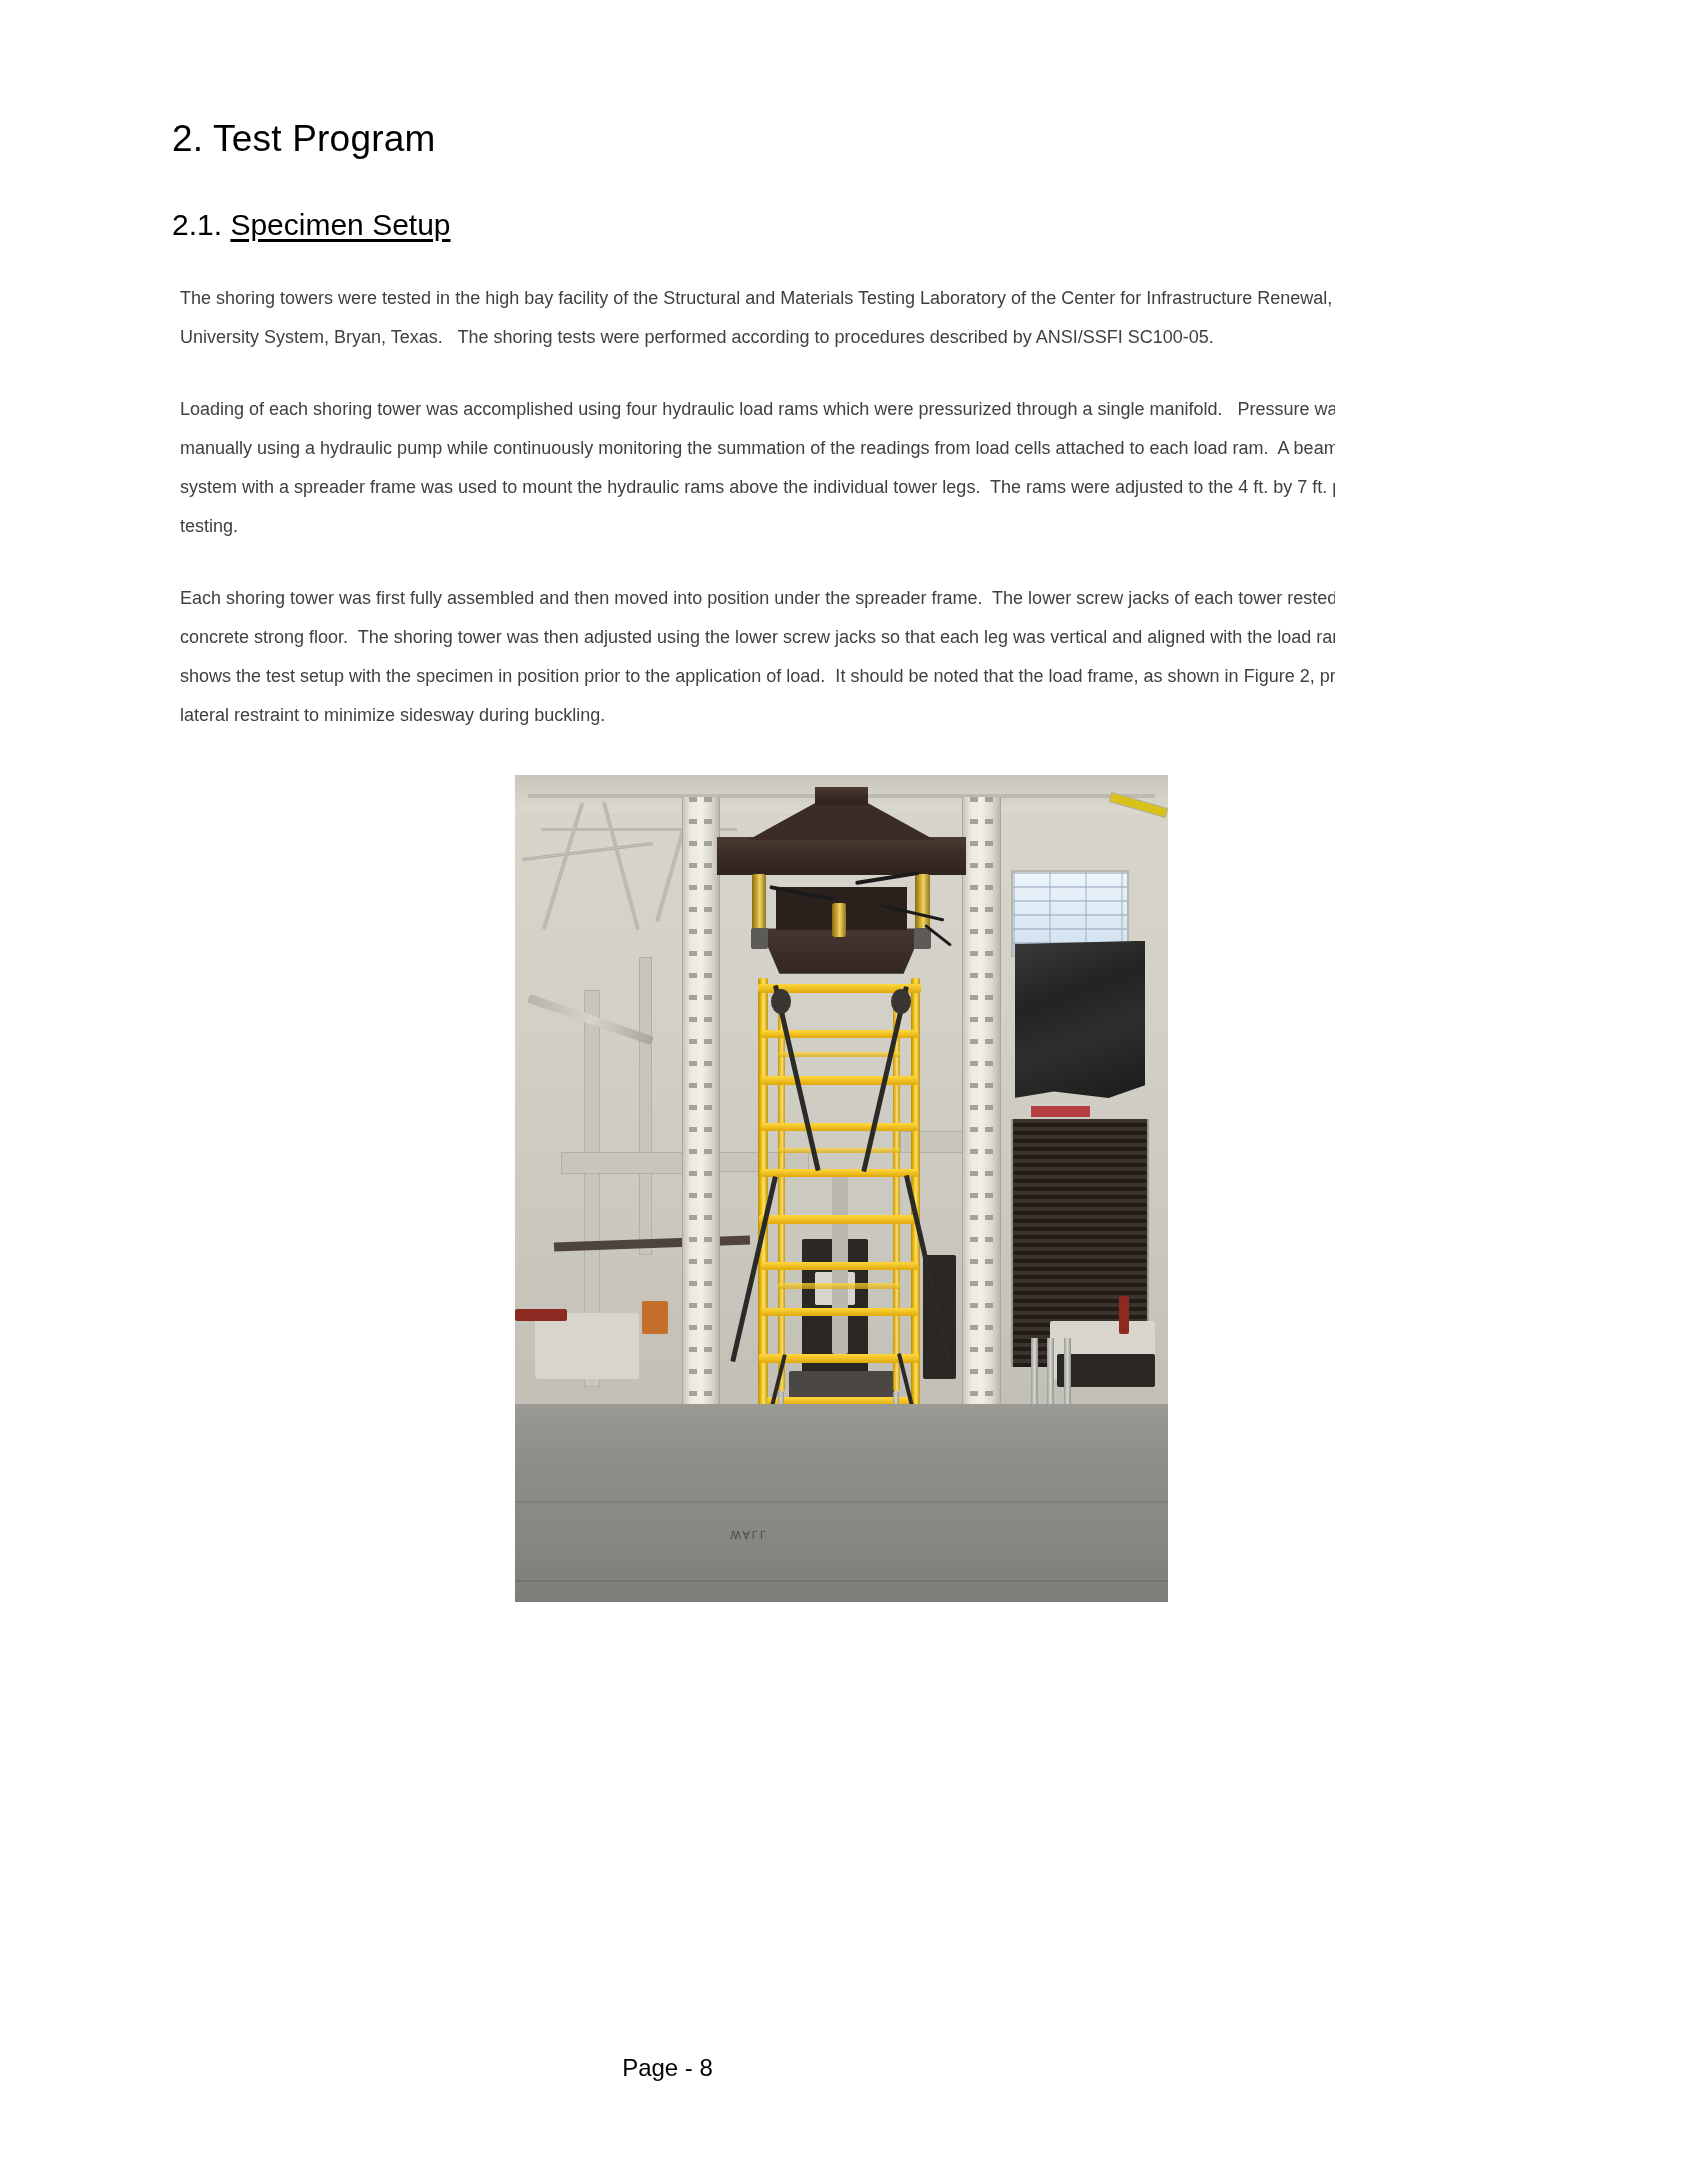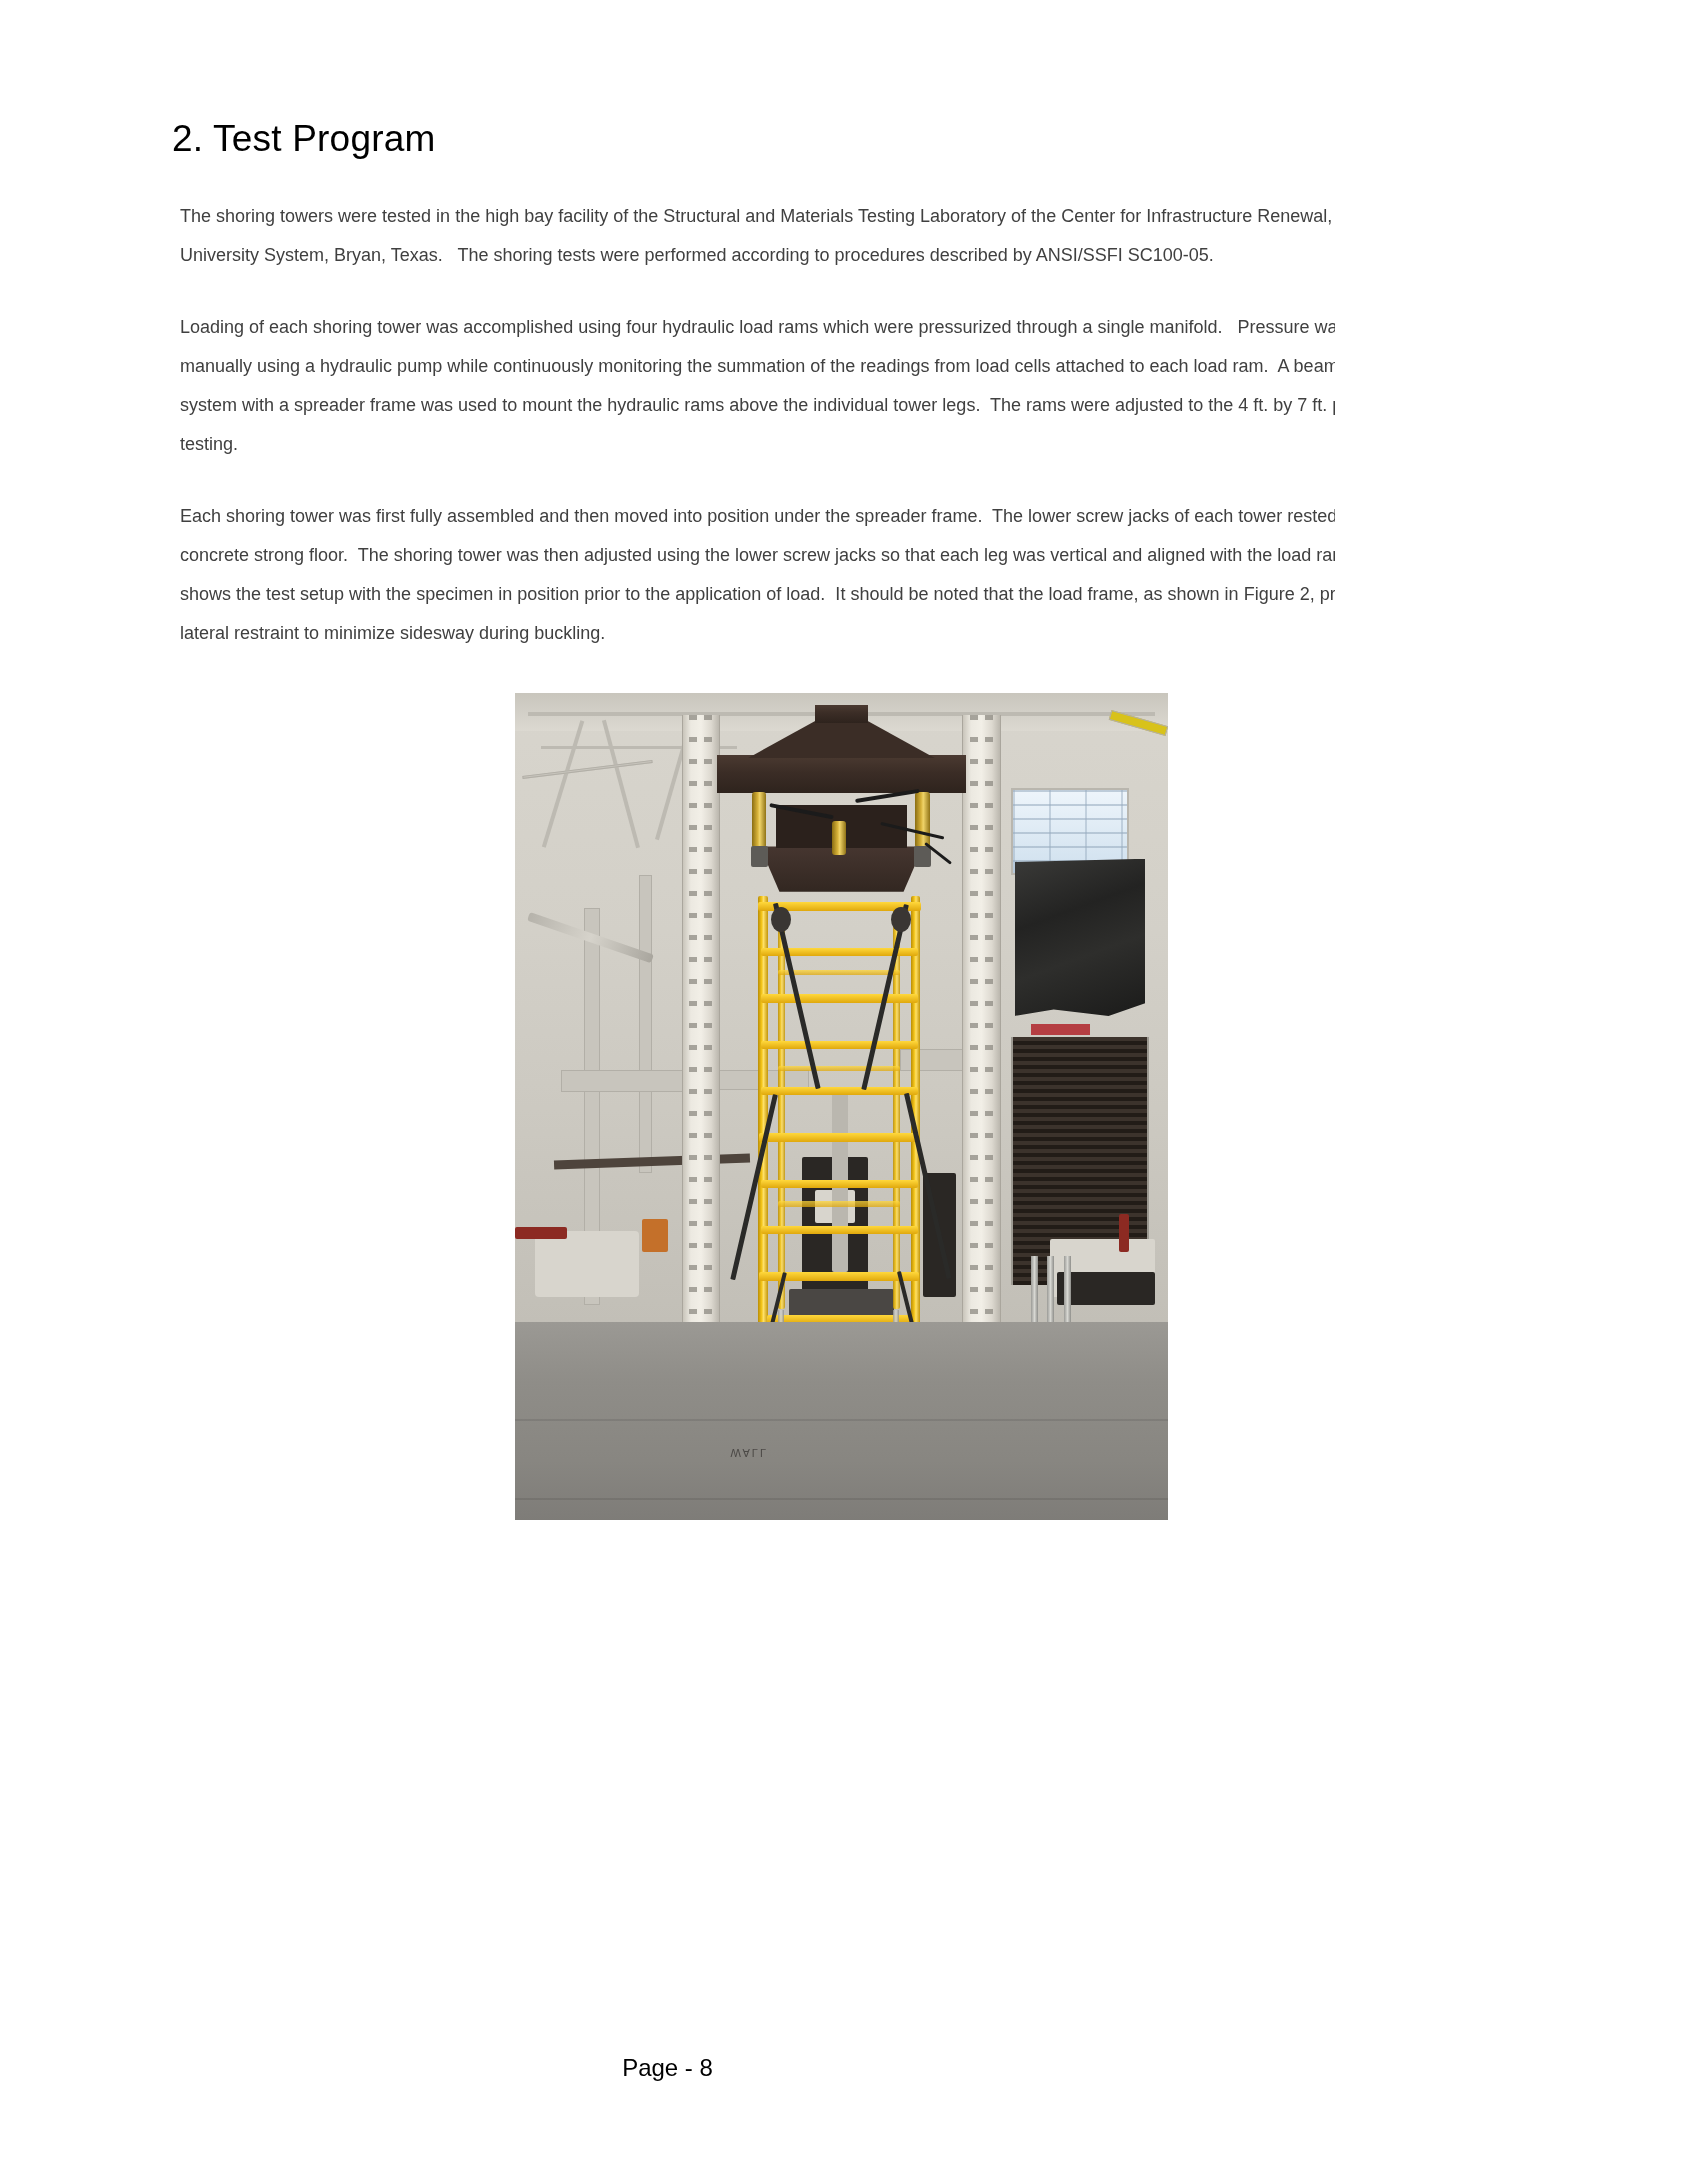--- a/index.html
+++ b/index.html
@@ -264,20 +264,23 @@
 </style>
 </head>
 <body>
 
 <div class="page">
 
   <div class="content">
 
     <h1 class="section-title">2. Test Program</h1>
 
+    <h2 class="subsection-title">
+      <span class="num">2.1.</span><span>&nbsp;</span><span class="label">Specimen Setup</span>
+    </h2>
 
     <p class="body-text gap-2">The shoring towers were tested in the high bay facility of the Structural and Materials Testing Laboratory of the Center for Infrastructure Renewal, Texas A&amp;M University System, Bryan, Texas.   The shoring tests were performed according to procedures described by ANSI/SSFI SC100-05.</p>
 
     <p class="body-text gap-1">Loading of each shoring tower was accomplished using four hydraulic load rams which were pressurized through a single manifold.   Pressure was increased manually using a hydraulic pump while continuously monitoring the summation of the readings from load cells attached to each load ram.  A beam and column framing system with a spreader frame was used to mount the hydraulic rams above the individual tower legs.  The rams were adjusted to the 4 ft. by 7 ft. positions prior to testing.</p>
 
     <p class="body-text gap-1">Each shoring tower was first fully assembled and then moved into position under the spreader frame.  The lower screw jacks of each tower rested on the laboratory concrete strong floor.  The shoring tower was then adjusted using the lower screw jacks so that each leg was vertical and aligned with the load ram above.  Figure 2 shows the test setup with the specimen in position prior to the application of load.  It should be noted that the load frame, as shown in Figure 2, provides sufficient lateral restraint to minimize sidesway during buckling.</p>
 
 
     <div class="figure-block">
 

